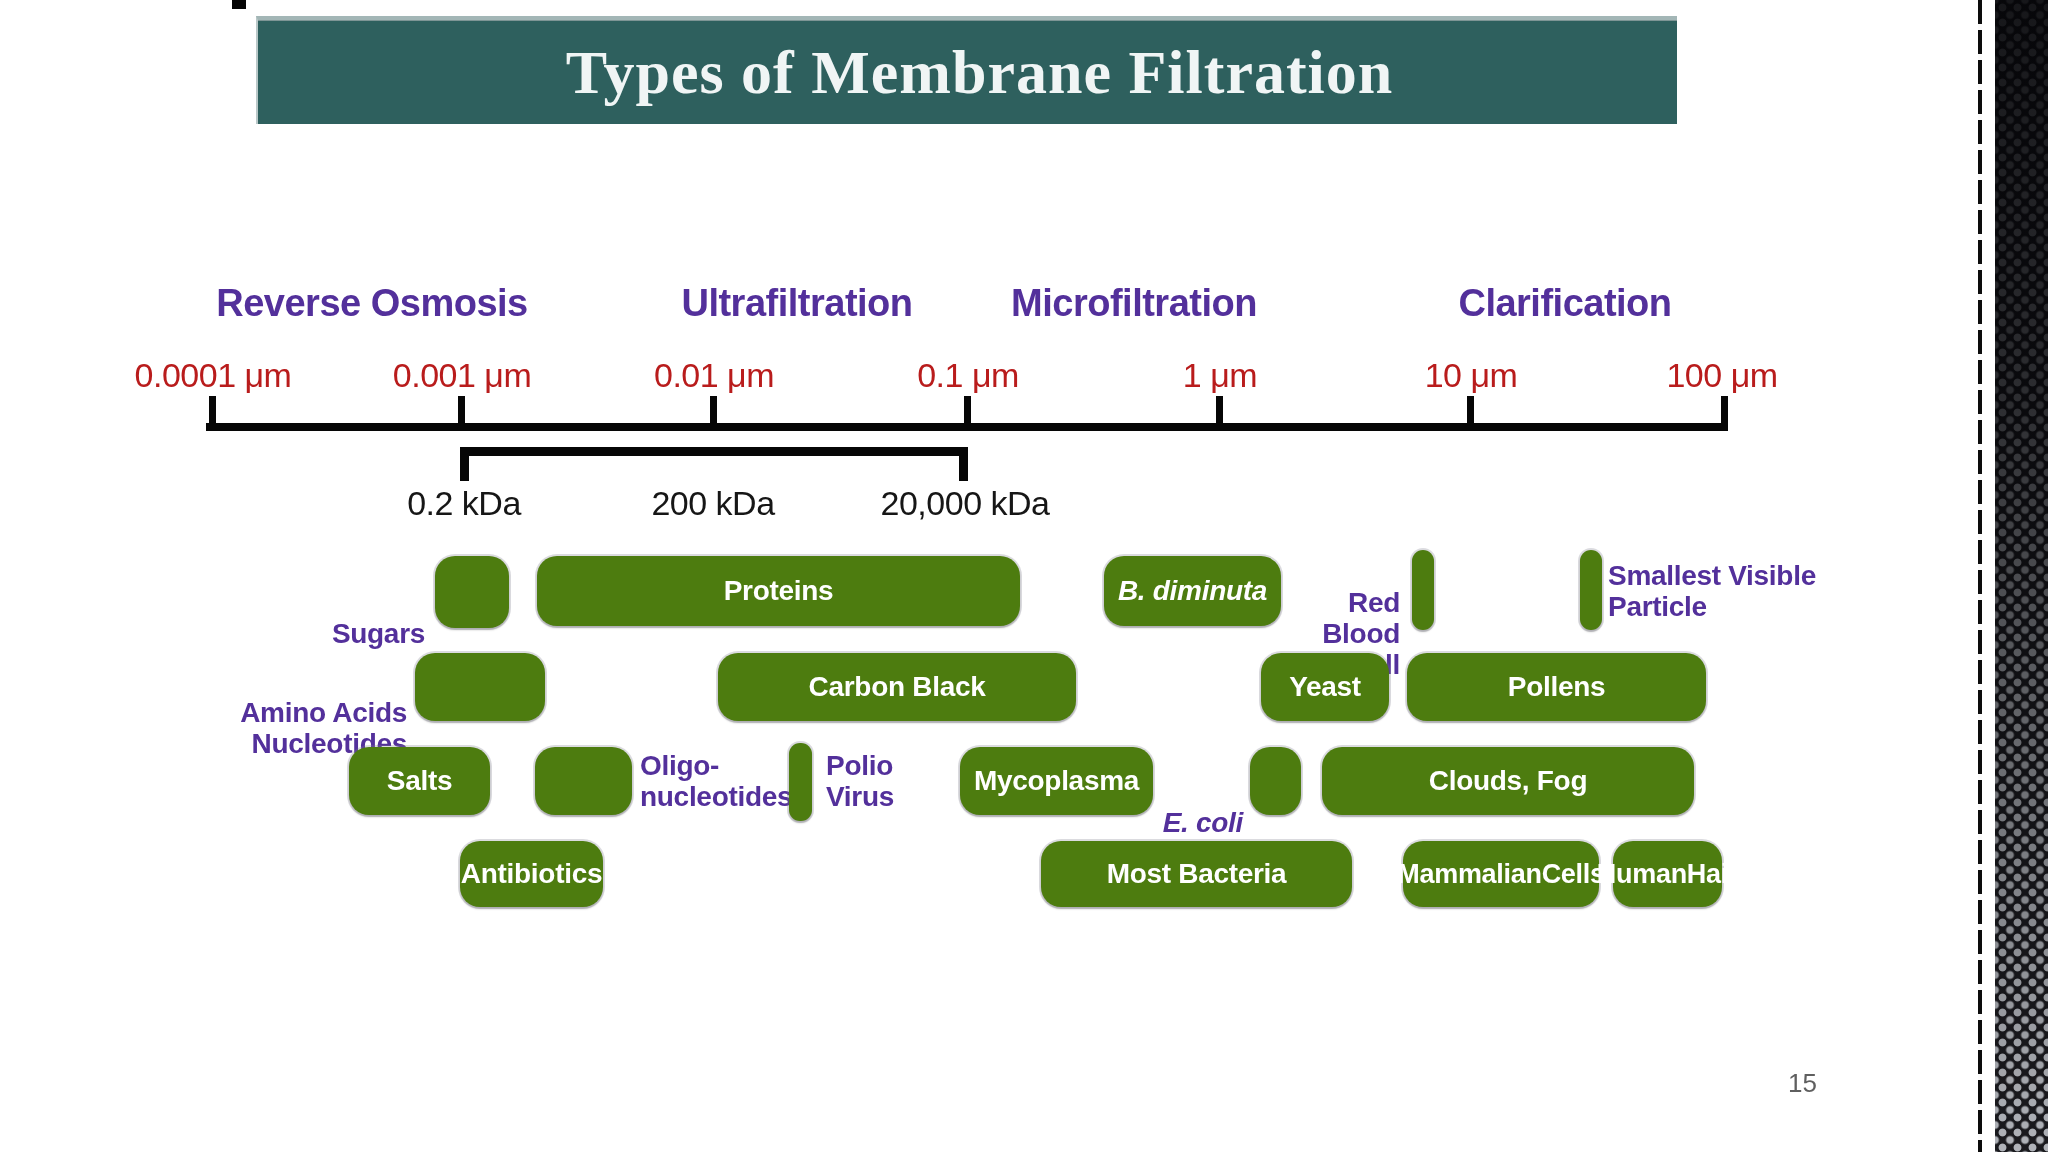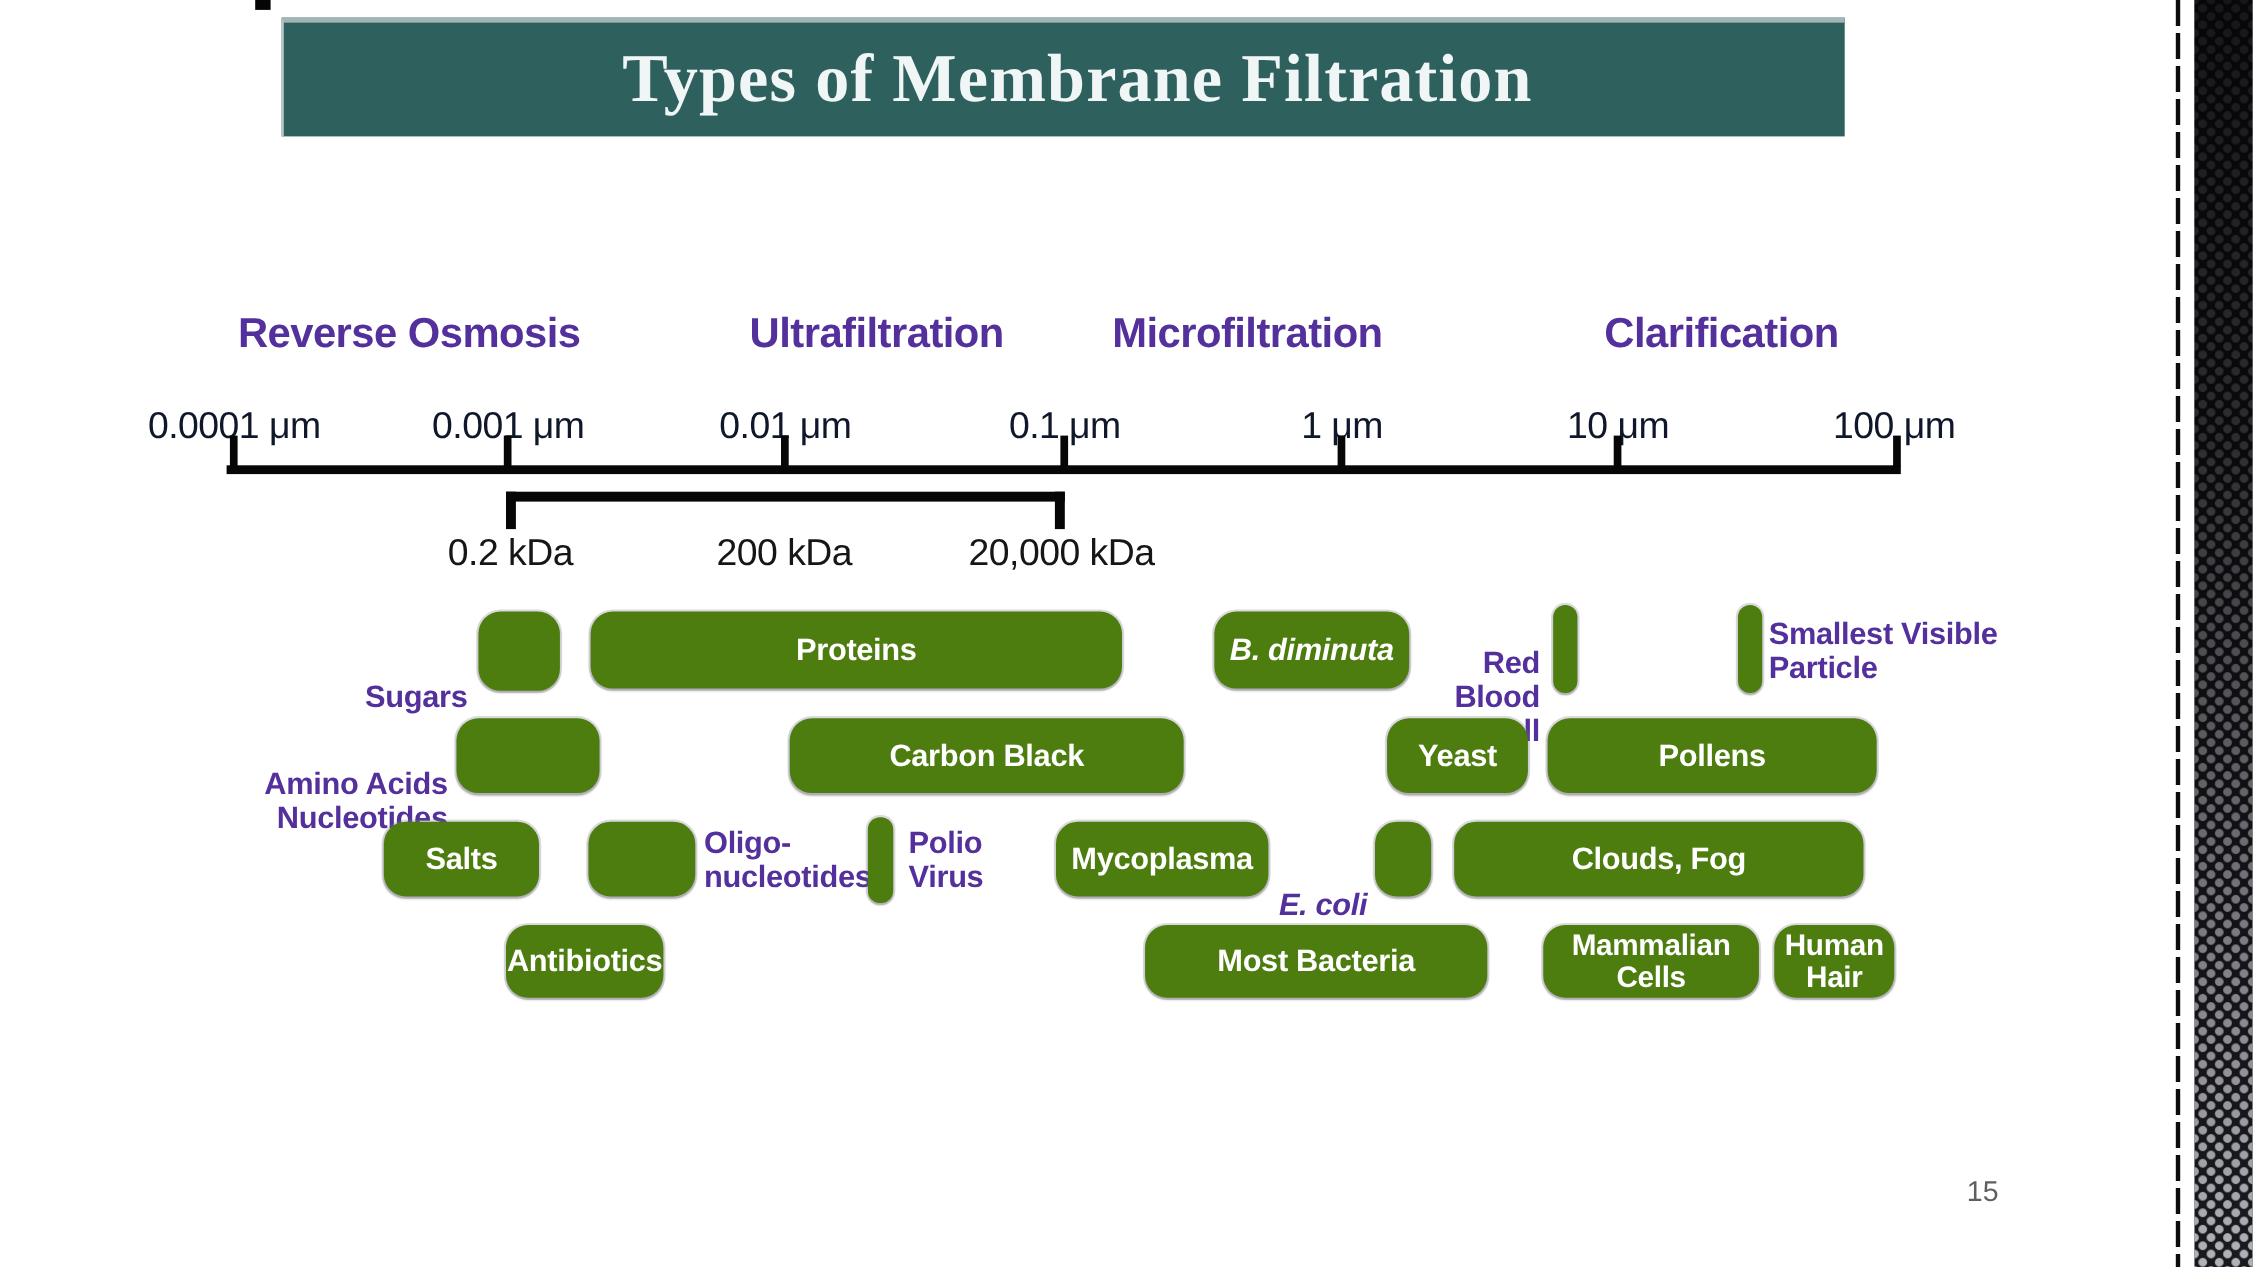--- a/index.html
+++ b/index.html
@@ -28,22 +28,22 @@
 
   
   .proc {
     position:absolute; top:282px; transform:translateX(-50%);
     font-size:38px; font-weight:bold; color:#53309b;
     letter-spacing:-0.5px; white-space:nowrap;
   }
 
   
   .um {
-    position:absolute; top:368px; transform:translateX(-50%);
-    font-size:34px; font-weight:400; color:#0f172a;
+    position:absolute; top:356px; transform:translateX(-50%);
+    font-size:34px; font-weight:400; color:#b91c1c;
     letter-spacing:-0.5px; white-space:nowrap;
   }
 
   
   .ruler-line { position:absolute; left:206px; top:423px; width:1522px; height:8px; background:#060606; }
   .ruler-tick { position:absolute; top:396px; width:7px; height:28px; background:#060606; }
 
   
   .kda-line { position:absolute; left:460px; top:447px; width:508px; height:9px; background:#060606; }
   .kda-end  { position:absolute; top:447px; width:9px; height:34px; background:#060606; }
@@ -56,21 +56,21 @@
   
   .pill {
     position:absolute; background:#4d7c0f; border-radius:20px;
     display:flex; align-items:center; justify-content:center;
     color:#ffffff; font-weight:bold; font-size:28px;
     letter-spacing:-0.3px; white-space:nowrap;
     box-shadow:0 0 0 2px rgba(125,125,140,0.28), 0 2px 2px rgba(0,0,0,0.25);
     text-align:center;
   }
   .pill.thin { border-radius:11px; }
-  .pill.two-line { flex-direction:column; font-size:27px; line-height:29px; }
+  .pill.two-line { flex-direction:row; font-size:27px; line-height:29px; }
   .italic { font-style:italic; }
 
   
   .plabel {
     position:absolute; color:#53309b; font-weight:bold; font-size:28px;
     line-height:31px; letter-spacing:-0.3px; white-space:nowrap;
     display:flex; flex-direction:column; justify-content:center;
   }
   .plabel.right { text-align:right; align-items:flex-end;margin-top:41px; }
   .plabel.left  { text-align:left;  align-items:flex-start; }

